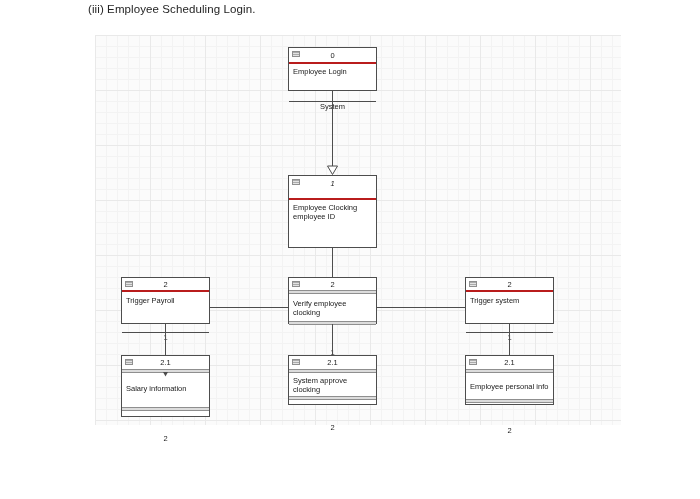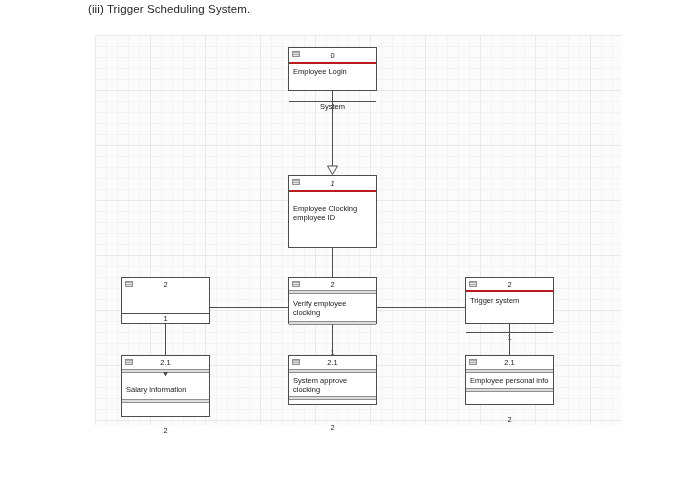--- a/index.html
+++ b/index.html
@@ -18,33 +18,33 @@
       display:flex;flex-direction:column;font-size:7.5px;color:#1a1a1a;}
   .row{box-sizing:border-box;flex:0 0 auto;}
   .header{position:relative;display:flex;align-items:center;justify-content:center;}
   .hnum{display:inline-block;}
   .hnum.italic{font-style:italic;}
   .marker{position:absolute;left:3px;top:3px;width:8px;height:6px;box-sizing:border-box;
       border:1px solid #8f8f8f;
       background:#e4e4e4 repeating-linear-gradient(to bottom,#ababab 0 1px,transparent 1px 2px);}
   .label{display:flex;align-items:center;padding:0 4px;white-space:pre-line;line-height:9px;
       border-top:2px solid #b91c1c;}
-  .label.top{align-items:flex-start;padding-top:12px;}
+  .label.top{align-items:flex-start;padding-top:3px;margin-top:8px;}
   .footer{display:flex;align-items:center;justify-content:center;border-top:1px solid #4d4d4d;flex:1;margin-top:23px;}
   .band{height:4px;flex:0 0 auto;box-sizing:border-box;background:#dcdcdc;
       border-top:1px solid #8f8f8f;border-bottom:1px solid #8f8f8f;}
   .banded .label,.banded .footer{border-top:none;}
   #connector-layer{position:absolute;left:0;top:0;width:700px;height:499px;pointer-events:none;}
 </style>
 </head>
 <body>
 
 <div id="screen">
 
-  <div id="page-title">(iii) Trigger Scheduling System.</div>
+  <div id="page-title">(iii) Employee Scheduling Login.</div>
 
   <div id="canvas">
 
     <div class="dfd-box" style="left:193px;top:12px;width:89px;height:44px">
       <div class="row header" style="height:14px">
         <span class="marker"></span>
         <span class="hnum">0</span>
       </div>
       <div class="row label" style="height:16px">Employee Login</div>
       <div class="row footer">System</div>
@@ -57,20 +57,21 @@
       </div>
       <div class="row label top" style="flex:1">Employee Clocking
 employee ID</div>
     </div>
 
     <div class="dfd-box" style="left:26px;top:242px;width:89px;height:47px">
       <div class="row header" style="height:12px">
         <span class="marker"></span>
         <span class="hnum">2</span>
       </div>
+      <div class="row label" style="height:19px">Trigger Payroll</div>
       <div class="row footer">1</div>
     </div>
 
     <div class="dfd-box banded" style="left:193px;top:242px;width:89px;height:47px">
       <div class="row header" style="height:12px">
         <span class="marker"></span>
         <span class="hnum">2</span>
       </div>
       <div class="band"></div>
       <div class="row label" style="height:27px">Verify employee clocking</div>
@@ -108,21 +109,21 @@
       <div class="band"></div>
       <div class="row footer">2</div>
     </div>
 
     <div class="dfd-box banded" style="left:370px;top:320px;width:89px;height:50px">
       <div class="row header" style="height:13px">
         <span class="marker"></span>
         <span class="hnum">2.1</span>
       </div>
       <div class="band"></div>
-      <div class="row label" style="height:15px">Employee personal info</div>
+      <div class="row label" style="height:26px">Employee personal info</div>
       <div class="band"></div>
       <div class="row footer">2</div>
     </div>
 
   </div>
 
   <svg id="connector-layer" width="700" height="499" viewBox="0 0 700 499">
     <g stroke="#4d4d4d" stroke-width="1" fill="none">
       <line x1="332.5" y1="91" x2="332.5" y2="166"></line>
       <polygon points="327.5,166 337.5,166 332.5,174.5" fill="#ffffff" stroke="#4d4d4d"></polygon>

